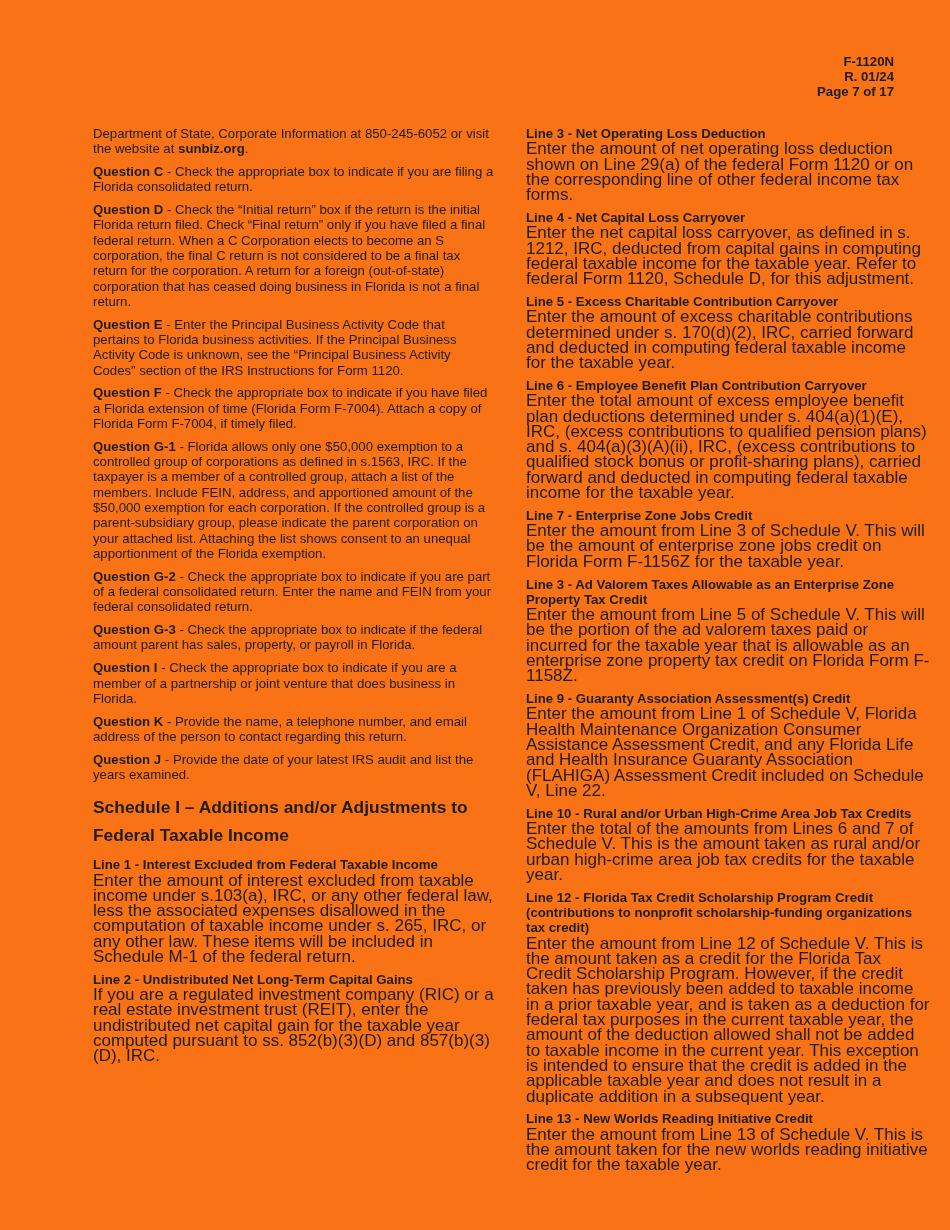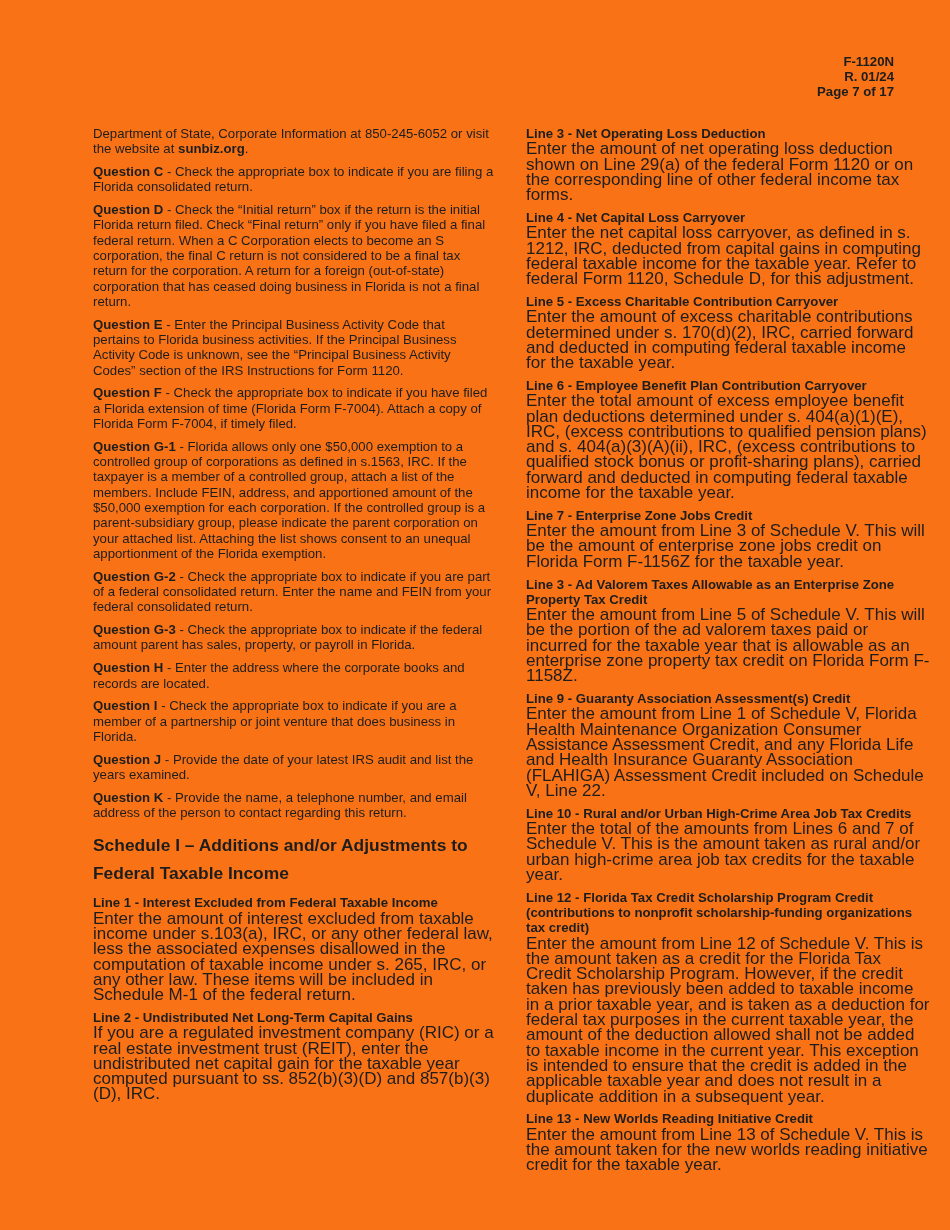--- a/index.html
+++ b/index.html
@@ -90,27 +90,26 @@
       <p class="para"><b>Question E</b><span> - Enter the Principal Business Activity Code that pertains to Florida business activities. If the Principal Business Activity Code is unknown, see the “Principal Business Activity Codes” section of the IRS Instructions for Form 1120.</span></p>
 
       <p class="para"><b>Question F</b><span> - Check the appropriate box to indicate if you have filed a Florida extension of time (Florida Form F-7004). Attach a copy of Florida Form F-7004, if timely filed.</span></p>
 
       <p class="para"><b>Question G-1</b><span> - Florida allows only one $50,000 exemption to a controlled group of corporations as defined in s.1563, IRC. If the taxpayer is a member of a controlled group, attach a list of the members. Include FEIN, address, and apportioned amount of the $50,000 exemption for each corporation. If the controlled group is a parent-subsidiary group, please indicate the parent corporation on your attached list. Attaching the list shows consent to an unequal apportionment of the Florida exemption.</span></p>
 
       <p class="para"><b>Question G-2</b><span> - Check the appropriate box to indicate if you are part of a federal consolidated return. Enter the name and FEIN from your federal consolidated return.</span></p>
 
       <p class="para"><b>Question G-3</b><span> - Check the appropriate box to indicate if the federal amount parent has sales, property, or payroll in Florida.</span></p>
 
-      <p class="para"><b>Question H</b><span> - Enter the address where the corporate books and records are located.</span></p>
 
       <p class="para"><b>Question I</b><span> - Check the appropriate box to indicate if you are a member of a partnership or joint venture that does business in Florida.</span></p>
 
+      <p class="para"><b>Question K</b><span> - Provide the name, a telephone number, and email address of the person to contact regarding this return.</span></p>
+
       <p class="para"><b>Question J</b><span> - Provide the date of your latest IRS audit and list the years examined.</span></p>
-
-      <p class="para"><b>Question K</b><span> - Provide the name, a telephone number, and email address of the person to contact regarding this return.</span></p>
 
 
       <h2 class="section-heading">Schedule I – Additions and/or Adjustments to Federal Taxable Income</h2>
 
       <div class="line-item">
         <p class="line-title">Line 1 - Interest Excluded from Federal Taxable Income</p>
         <p class="line-body">Enter the amount of interest excluded from taxable income under s.103(a), IRC, or any other federal law, less the associated expenses disallowed in the computation of taxable income under s. 265, IRC, or any other law. These items will be included in Schedule M-1 of the federal return.</p>
       </div>
 
       <div class="line-item">

